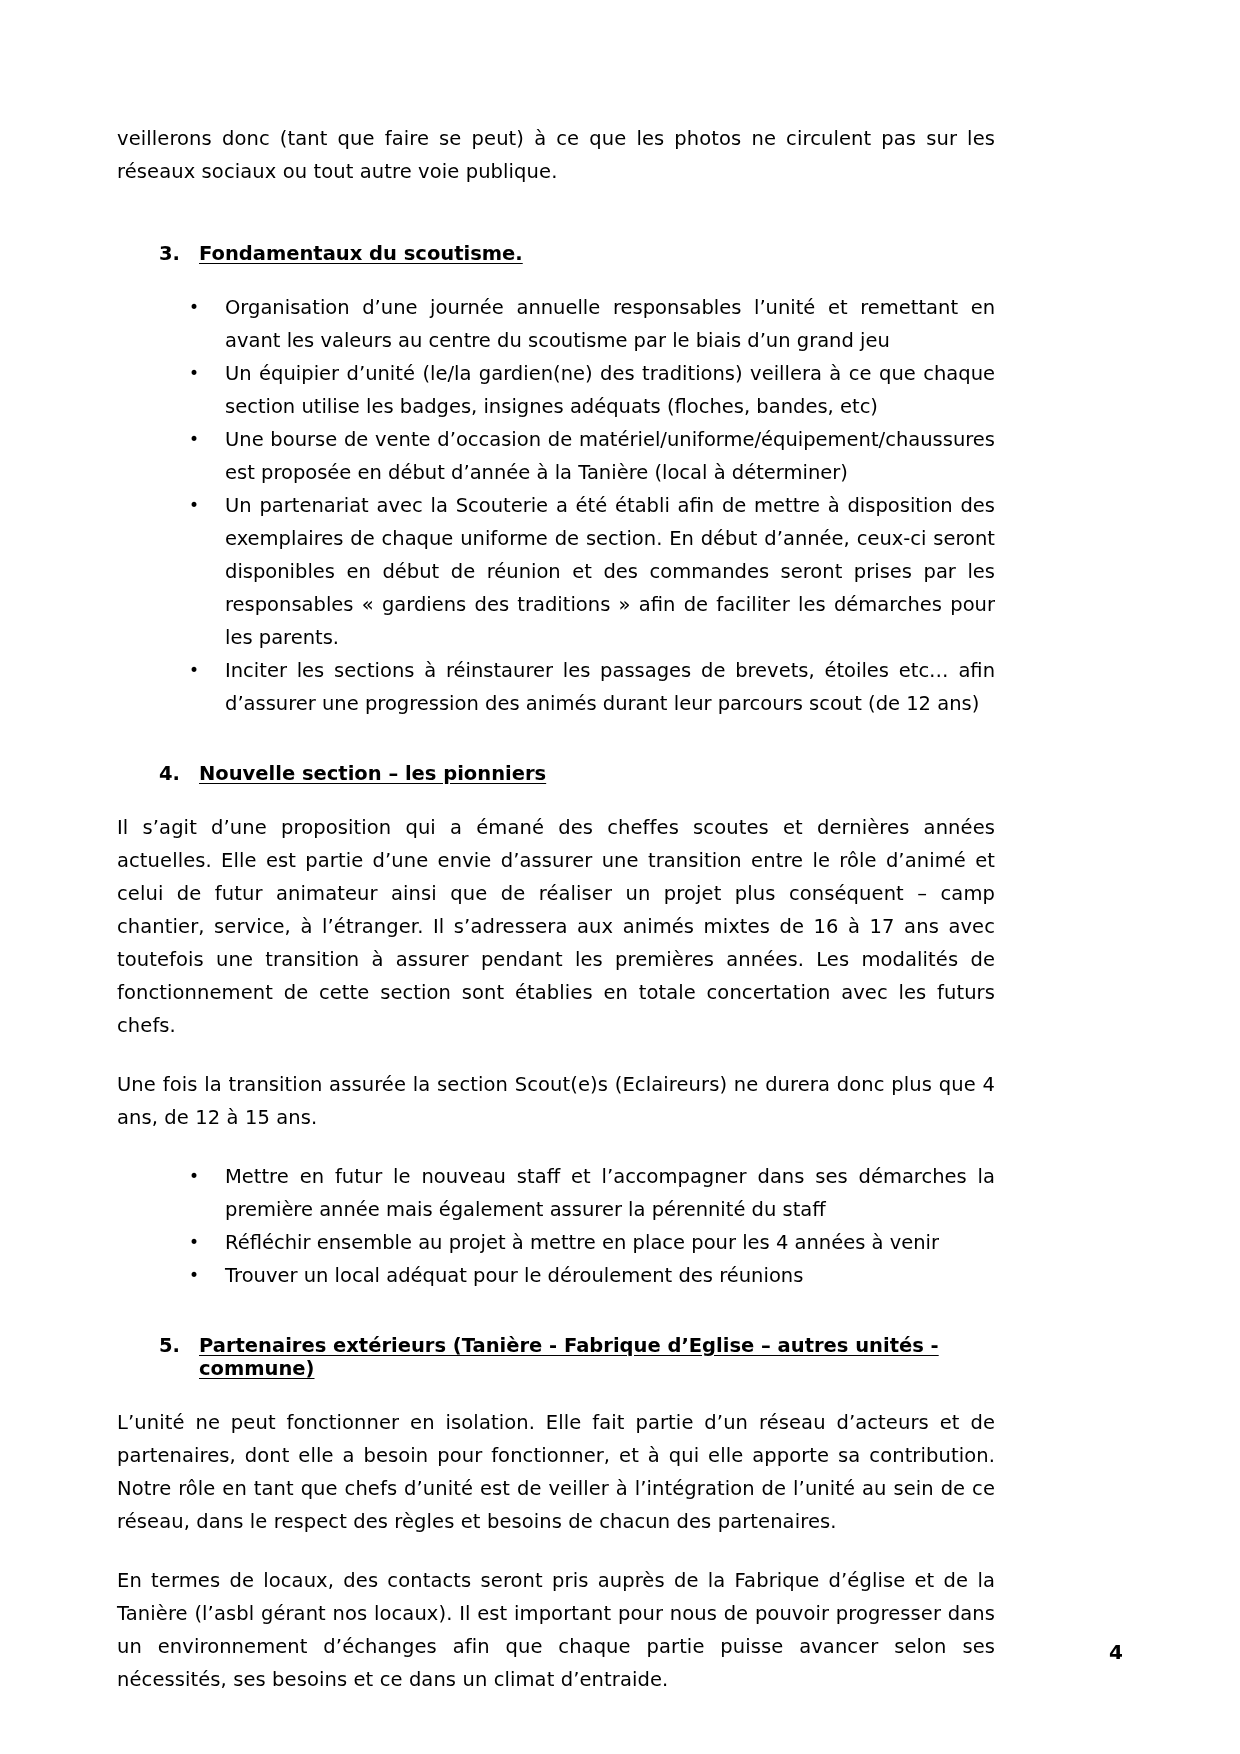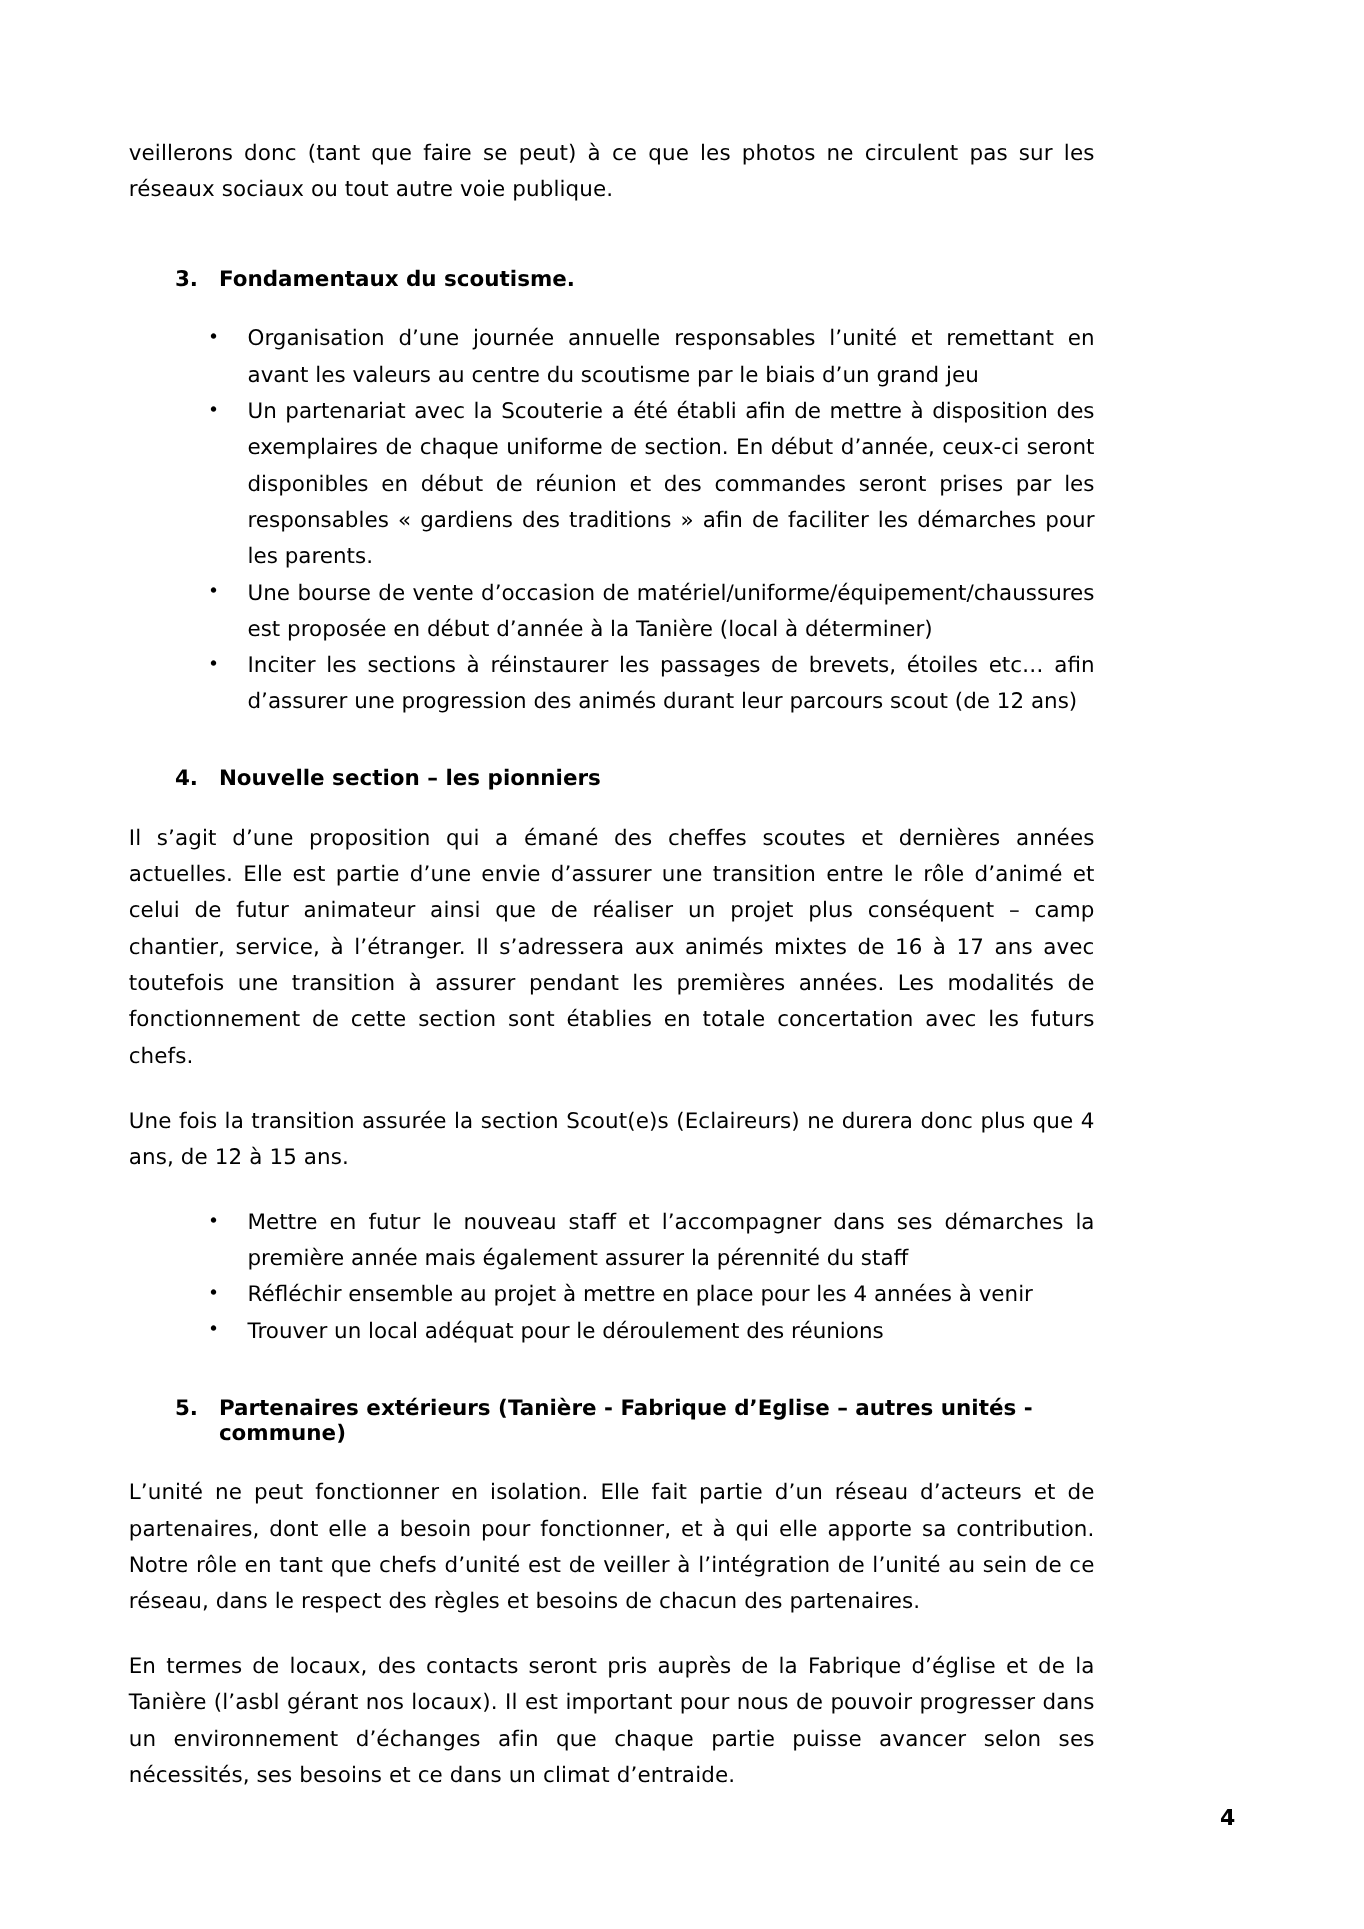--- a/index.html
+++ b/index.html
@@ -45,20 +45,21 @@
   }
   .heading-num {
     font-size: 19.5px;
     font-weight: bold;
     width: 40px;
     flex: 0 0 40px;
   }
   .heading-text {
     font-size: 19.5px;
     font-weight: bold;
+    text-decoration: underline;
     text-underline-offset: 3px;
   }
 
   ul.bullets {
     list-style: none;
     margin: 0;
     padding: 0;
   }
   ul.bullets > li {
     position: relative;
@@ -99,22 +100,23 @@
 
     <div class="gap-xl"></div>
 
     <div class="heading-row">
       <span class="heading-num">3.</span>
       <span class="heading-text">Fondamentaux du scoutisme.</span>
     </div>
     <div class="gap-md"></div>
     <ul class="bullets">
       <li>Organisation d’une journée annuelle responsables l’unité et remettant en avant les valeurs au centre du scoutisme par le biais d’un grand jeu</li>
+      <li>Un équipier d’unité (le/la gardien(ne) des traditions) veillera à ce que chaque section utilise les badges, insignes adéquats (floches, bandes, etc)</li>
+      <li>Une bourse de vente d’occasion de matériel/uniforme/équipement/chaussures est proposée en début d’année à la Tanière (local à déterminer)</li>
       <li>Un partenariat avec la Scouterie a été établi afin de mettre à disposition des exemplaires de chaque uniforme de section. En début d’année, ceux-ci seront disponibles en début de réunion et des commandes seront prises par les responsables « gardiens des traditions » afin de faciliter les démarches pour les parents.</li>
-      <li>Une bourse de vente d’occasion de matériel/uniforme/équipement/chaussures est proposée en début d’année à la Tanière (local à déterminer)</li>
       <li>Inciter les sections à réinstaurer les passages de brevets, étoiles etc… afin d’assurer une progression des animés durant leur parcours scout (de 12 ans)</li>
     </ul>
 
     <div class="gap-lg"></div>
 
     <div class="heading-row">
       <span class="heading-num">4.</span>
       <span class="heading-text">Nouvelle section – les pionniers</span>
     </div>
     <div class="gap-md"></div>

